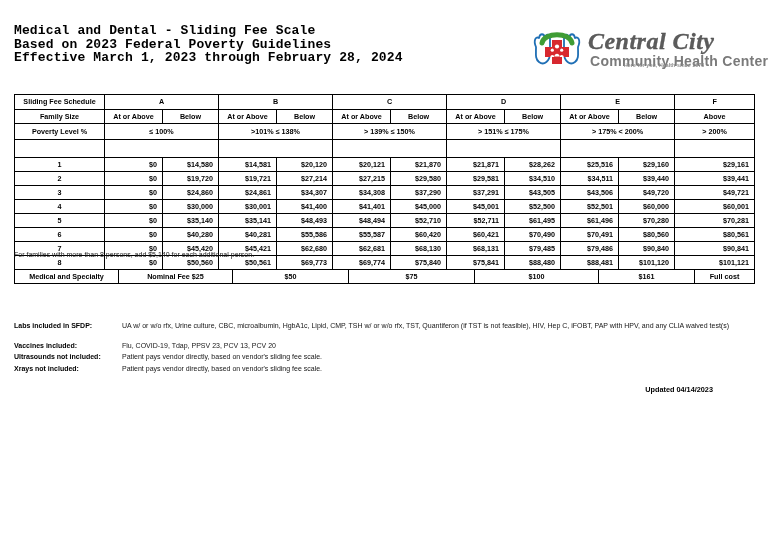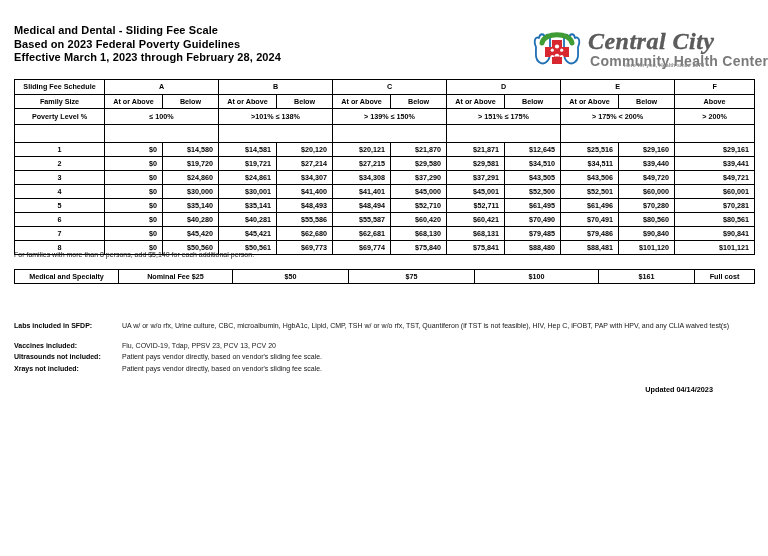--- a/index.html
+++ b/index.html
@@ -26,24 +26,25 @@
     position: absolute;
     left: 14px;
     top: 24px;
     width: 740px;
     height: 52px;
   }
   .title-block {
     position: absolute;
     left: 0;
     top: 0;
-    font-size: 11px;
+    font-size: 13px;
     font-weight: bold;
     line-height: 13.6px;
     letter-spacing: 0.01em;
+    font-family: Liberation Mono, monospace;
   }
   .title-line { display: block; white-space: nowrap; }
 
   
   .logo {
     position: absolute;
     right: 16px;
     top: 0px;
     height: 52px;
     display: flex;
@@ -108,21 +109,21 @@
     border: 1.6px solid #000000;
     font-size: 7.2px;
     font-weight: bold;
     text-align: center;
     padding: 0;
     height: 13px;
     line-height: 13px;
     overflow: hidden;
     white-space: nowrap;
   }
-  .t-main { left: 14px; top: 79px; width: 740px; padding-left: 44px; }
+  .t-main { left: 14px; top: 94px; width: 740px; padding-left: 44px; }
   .t-main td.grp { height: 14px; line-height: 14px; }
   .t-main td.plvl { height: 15px; line-height: 15px; margin-top: 16px; }
   .t-main td.spacer { height: 17px; line-height: 17px; border-top-width: 1.6px; }
   .t-main td.money { text-align: right; padding-right: 5px; font-weight: bold; }
   .t-main td.fam { text-align: center; }
 
   .note-more {
     position: absolute;
     left: 14px;
     top: 251px;
@@ -275,21 +276,21 @@
 
       <tr>
         <td class="fam">1</td>
         <td class="money">$0</td>
         <td class="money">$14,580</td>
         <td class="money">$14,581</td>
         <td class="money">$20,120</td>
         <td class="money">$20,121</td>
         <td class="money">$21,870</td>
         <td class="money">$21,871</td>
-        <td class="money">$12,645</td>
+        <td class="money">$28,262</td>
         <td class="money">$25,516</td>
         <td class="money">$29,160</td>
         <td class="money">$29,161</td>
       </tr>
       <tr>
         <td class="fam">2</td>
         <td class="money">$0</td>
         <td class="money">$19,720</td>
         <td class="money">$19,721</td>
         <td class="money">$27,214</td>

